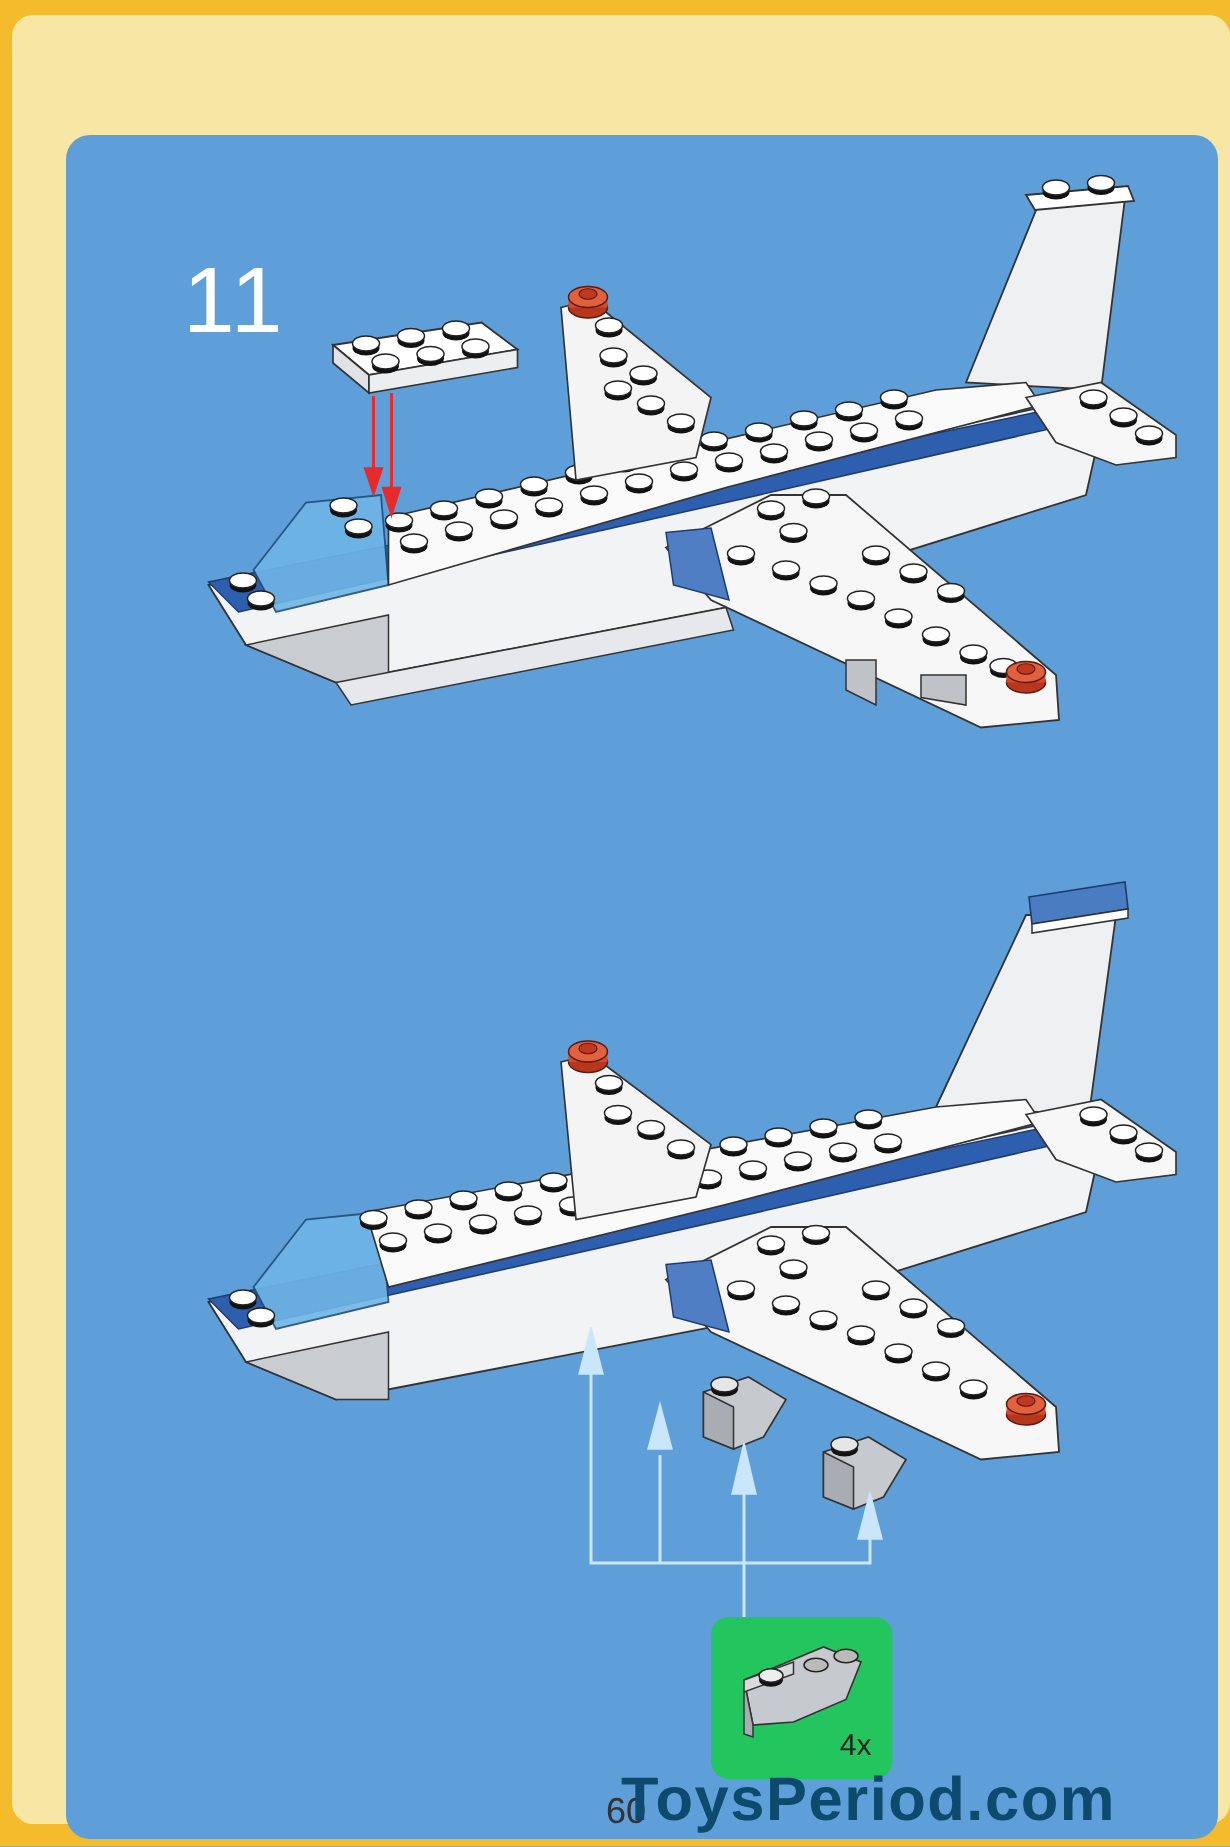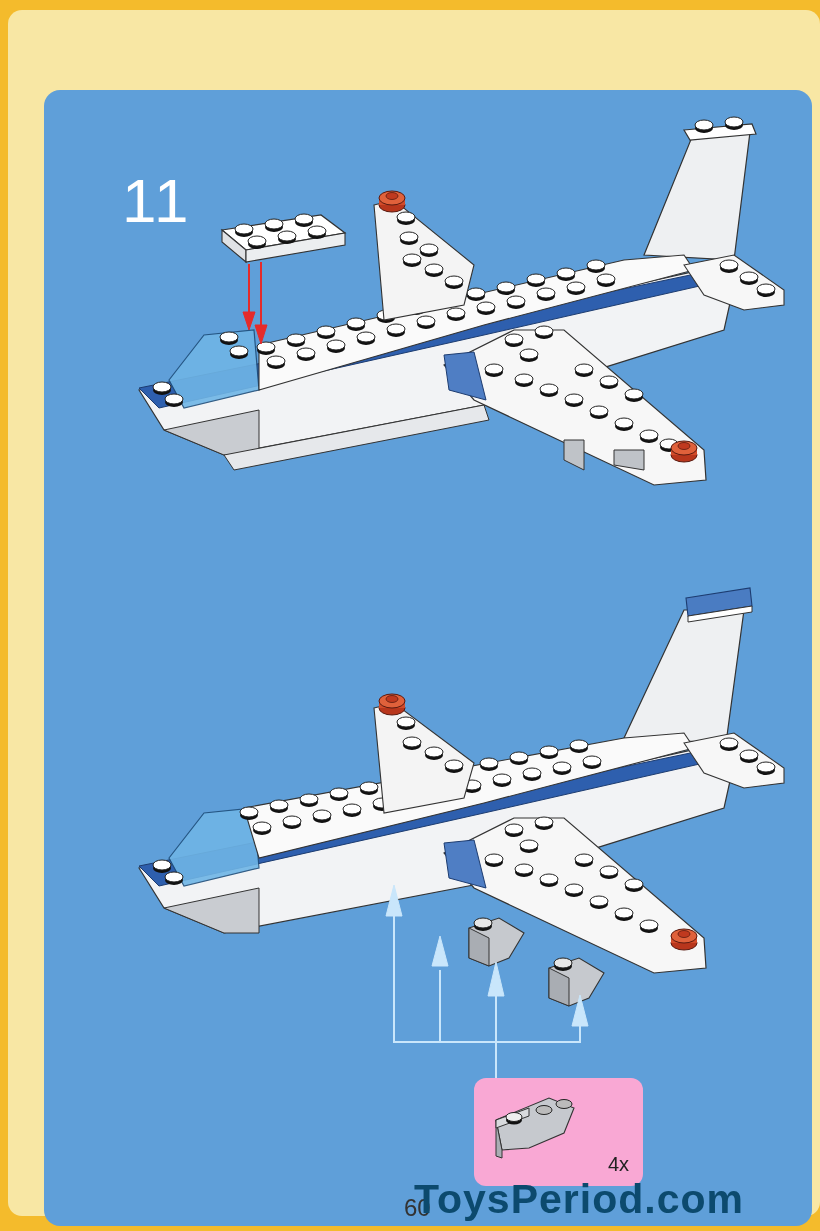--- a/index.html
+++ b/index.html
@@ -3,21 +3,21 @@
 <meta charset="utf-8">
 <style>
   html, body { margin:0; padding:0; }
   body { width:820px; height:1231px; background:#f4bb2c; position:relative; overflow:hidden; font-family:"Liberation Sans", sans-serif; }
   .cream { position:absolute; left:8px; top:10px; width:812px; height:1206px; background:#f8e7a4; border-radius:14px; }
   .panel { position:absolute; left:44px; top:46px; width:768px; height:1136px; background:#5f9fd9; border-radius:16px; overflow:hidden;margin-top:44px; }
   .step-num { position:absolute; color:#fff; font-size:62px; font-weight:400; letter-spacing:2px; line-height:1; }
   .step11 { left:78px; top:80px; }
   .step12 { left:78px; top:605px; }
   .illus { position:absolute; left:0; top:0; }
-  .parts-box { position:absolute; left:430px; top:988px; width:121px; height:108px; background:#f9a8d4; border-radius:12px;padding-left:48px; }
+  .parts-box { position:absolute; left:430px; top:988px; width:121px; height:108px; background:#22c55e; border-radius:12px; }
   .parts-qty { position:absolute; right:14px; bottom:10px; font-size:20px; color:#222; }
   .page-number { position:absolute; left:404px; top:1194px; font-size:24px; color:#333; }
   .watermark { position:absolute; left:414px; top:1176px; font-size:41px; font-weight:700; color:#0c4a6e; letter-spacing:1px; }
 </style>
 </head>
 <body>
 
 <div class="cream"></div>
 
 <div class="panel">

